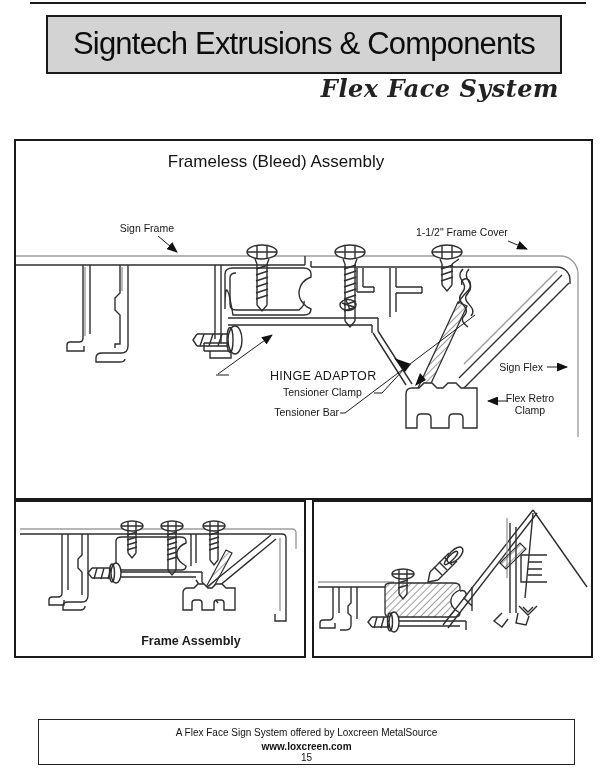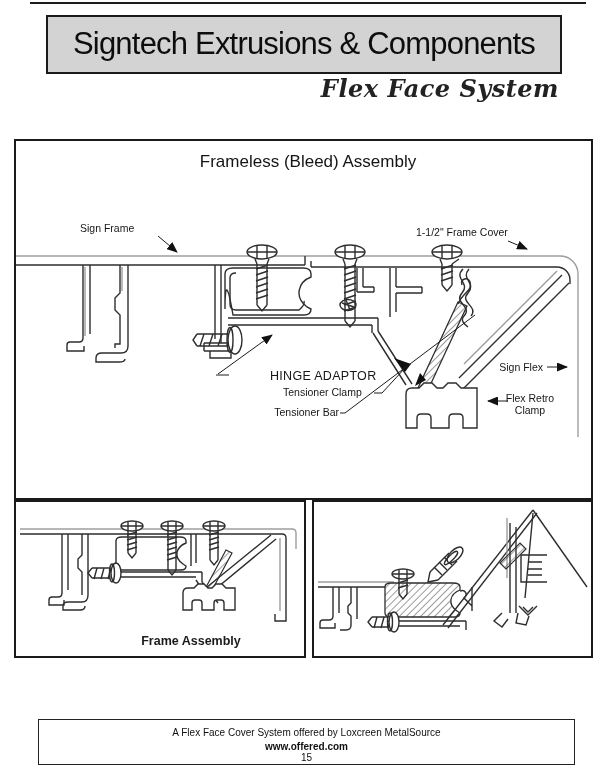--- a/index.html
+++ b/index.html
@@ -8,21 +8,21 @@
   .abs{position:absolute;}
   .top-rule{left:30px;top:2px;width:556px;height:2px;background:#1c1c1c;}
   .header-box{left:46px;top:15px;width:512px;height:55px;background:#d3d3d3;
               border:2px solid #1a1a1a;text-align:center;}
   .header-title{font-size:31px;letter-spacing:-0.8px;line-height:54px;color:#0d0d0d;white-space:nowrap;}
   .subtitle{right:52px;top:74px;font-family:"DejaVu Serif",serif;font-style:italic;
             font-weight:600;font-size:24px;color:#222;letter-spacing:0.5px;}
   .main-box{left:14px;top:139px;width:575px;height:357px;border:2px solid #1a1a1a;background:#fff;}
   .sub-box-left{left:14px;top:500px;width:288px;height:154px;border:2px solid #1a1a1a;background:#fff;}
   .sub-box-right{left:312px;top:500px;width:277px;height:154px;border:2px solid #1a1a1a;background:#fff;}
-  .diagram-title{left:16px;top:152px;width:520px;text-align:center;font-size:17px;color:#141414;padding-left:32px;}
+  .diagram-title{left:16px;top:152px;width:520px;text-align:center;font-size:17px;color:#141414;}
   .dlabel{font-size:10.5px;color:#161616;white-space:nowrap;}
   .dlabel.big{font-size:12.5px;letter-spacing:0.3px;margin-left:40px;}
   .dlabel.wrap{white-space:pre-line;text-align:center;line-height:12px;}
   .caption{font-weight:bold;font-size:12.5px;color:#1b1b1b;text-align:center;}
   .footer-box{left:38px;top:719px;width:535px;height:44px;border:1px solid #222;text-align:center;}
   .footer-line1{font-size:10px;margin-top:7px;}
   .footer-line2{font-size:10px;font-weight:bold;margin-top:3px;}
   .footer-page{font-size:10px;margin-top:0px;}
   svg{position:absolute;left:0;top:0;}
   .d{stroke:#2e2e2e;stroke-width:1.4;fill:none;}
@@ -141,21 +141,21 @@
       <path class="thin" d="M200,234 H213 M202,233 L256,194" marker-end="url(#arr)"></path>
       <path class="thin" d="M531,226 L551,226" marker-end="url(#arr)"></path>
       <path class="thin" d="M492,260 L472,260" marker-end="url(#arr)"></path>
       <path class="thin" d="M358,252 H366 L389,227"></path>
       <polygon class="arrowfill" points="378,217 395,223 389,231"></polygon>
       <path class="thin" d="M324,272 H329 L459,174"></path>
       <polygon class="arrowfill" points="399,245 410,239 404,232"></polygon>
     </g>
   </svg>
 
-  <div class="abs dlabel" style="left:80px;top:222px;width:74px;">Sign Frame</div>
+  <div class="abs dlabel" style="left:100px;top:222px;width:74px;text-align:right;">Sign Frame</div>
   <div class="abs dlabel" style="left:416px;top:226px;">1-1/2" Frame Cover</div>
   <div class="abs dlabel big" style="left:230px;top:369px;">HINGE ADAPTOR</div>
   <div class="abs dlabel" style="left:283px;top:386px;width:90px;text-align:left;">Tensioner Clamp</div>
   <div class="abs dlabel" style="left:253px;top:406px;width:86px;text-align:right;">Tensioner Bar</div>
   <div class="abs dlabel" style="left:483px;top:361px;width:60px;text-align:right;">Sign Flex</div>
   <div class="abs dlabel wrap" style="left:495px;top:392px;width:70px;">Flex Retro
 Clamp</div>
 
   <div class="abs sub-box-left"></div>
   <svg class="abs" style="left:16px;top:503px;" width="287" height="148" viewBox="0 0 287 148">
@@ -245,18 +245,18 @@
     <g>
       <path class="d" d="M196,20 V110 M202,24 V110"></path>
       <path d="M186,60 L206,40 L212,46 L192,66 Z" fill="url(#hatch)" stroke="#2e2e2e" stroke-width="1.2"></path>
       <path class="d" d="M188,110 l-8,8 l8,6 l6,-8"></path>
       <path class="d" d="M204,110 l-2,10 l10,2 l3,-9"></path>
       <path class="d" d="M233,52 H207 V79 H233 M228,59 H214 M228,66 H214 M228,72 H214"></path>
     </g>
   </svg>
 
   <div class="abs footer-box">
-    <div class="footer-line1">A Flex Face Cover System offered by Loxcreen MetalSource</div>
-    <div class="footer-line2">www.offered.com</div>
+    <div class="footer-line1">A Flex Face Sign System offered by Loxcreen MetalSource</div>
+    <div class="footer-line2">www.loxcreen.com</div>
     <div class="footer-page">15</div>
   </div>
 
 </div>
 
 </body></html>

